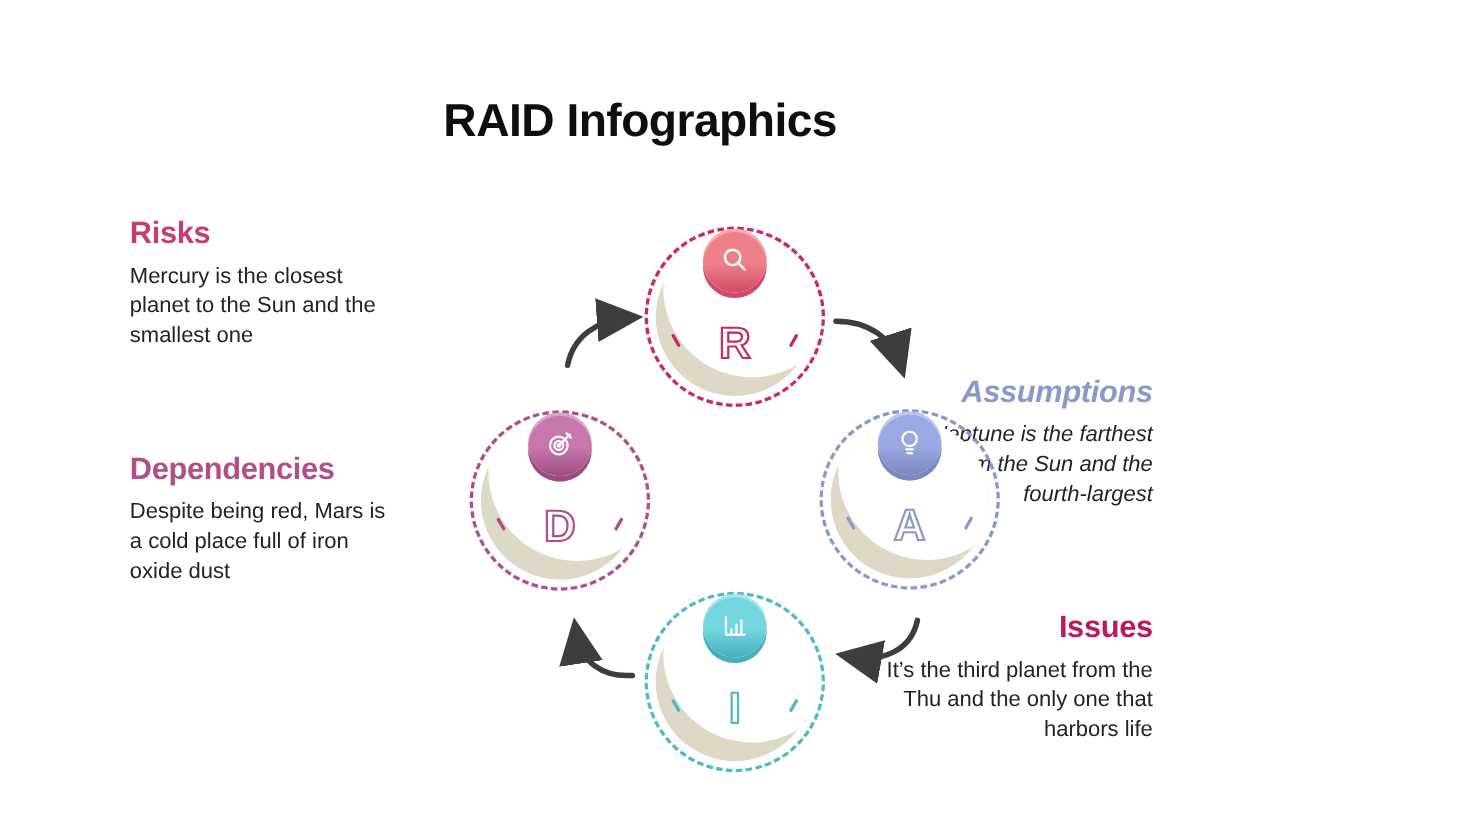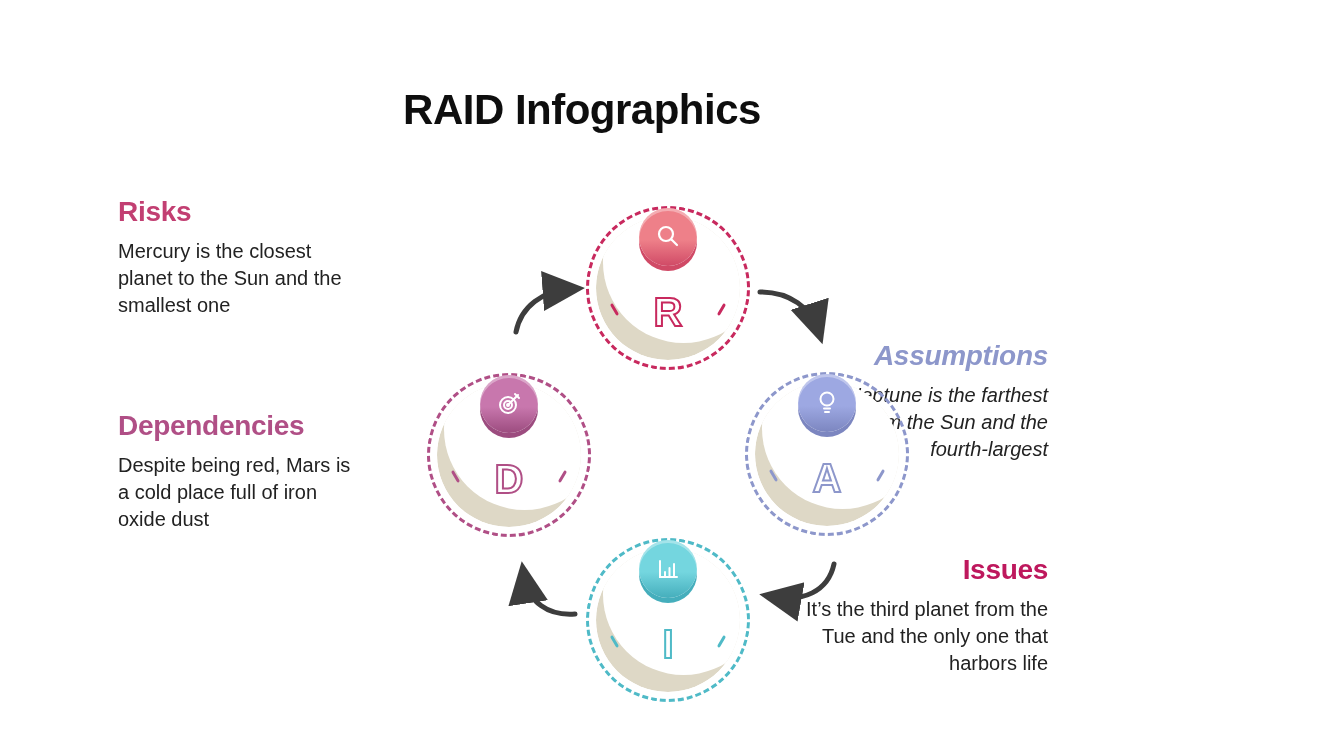--- a/index.html
+++ b/index.html
@@ -98,21 +98,21 @@
     <p>Despite being red, Mars is a cold place full of iron oxide dust</p>
   </div>
 
   <div class="section sec-assumptions">
     <h2>Assumptions</h2>
     <p>Neptune is the farthest planet from the Sun and the fourth-largest</p>
   </div>
 
   <div class="section sec-issues">
     <h2>Issues</h2>
-    <p>It’s the third planet from the Tue and the only one that harbors life</p>
+    <p>It’s the third planet from the Thu and the only one that harbors life</p>
   </div>
 
   <svg class="arrows" width="1336" height="752" viewBox="0 0 1336 752">
     <defs>
       <marker id="ah" markerWidth="9" markerHeight="9" refX="5.5" refY="4" orient="auto">
         <path d="M0,0 L8.5,4 L0,8 z" fill="#3d3d3d"></path>
       </marker>
     </defs>
     <g stroke="#3d3d3d" stroke-width="5" fill="none" stroke-linecap="round">
       <path d="M 760 292 C 790 292 811 308 818 330" marker-end="url(#ah)"></path>

